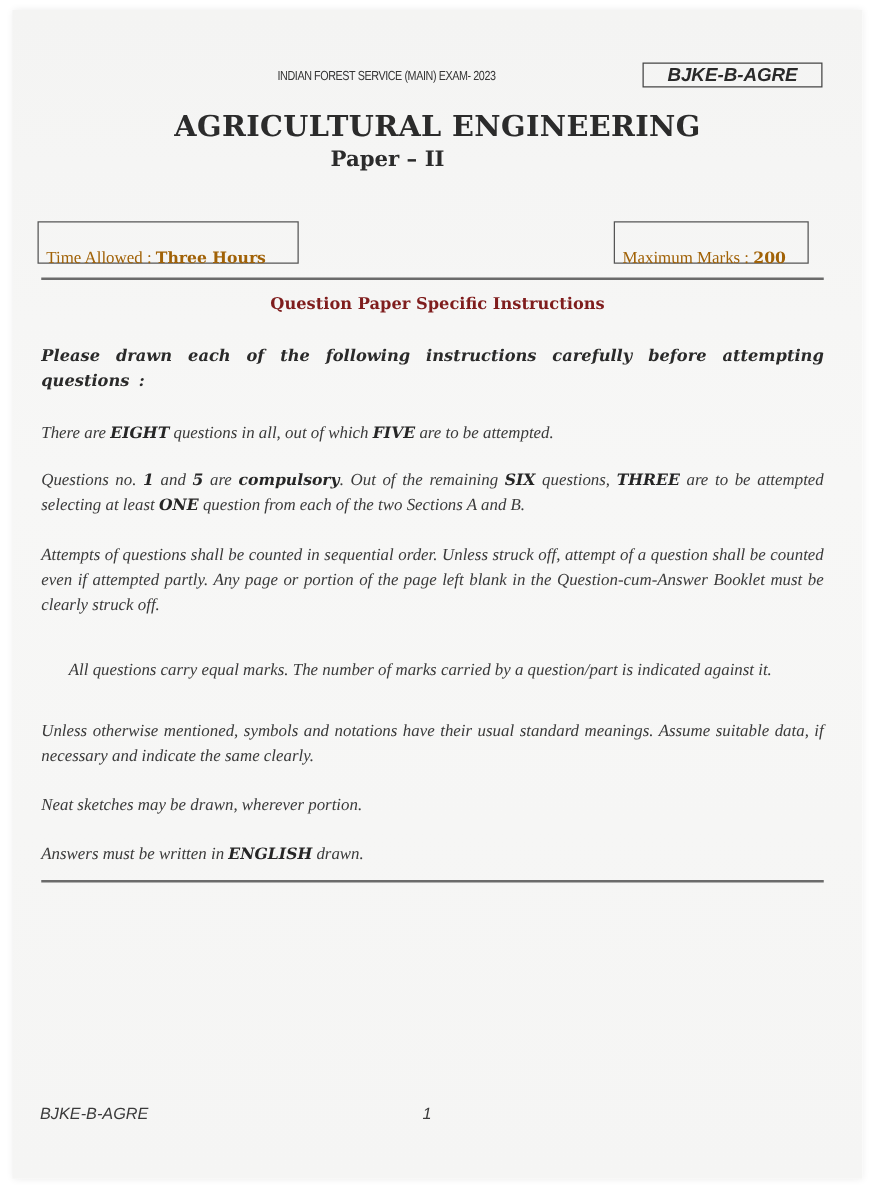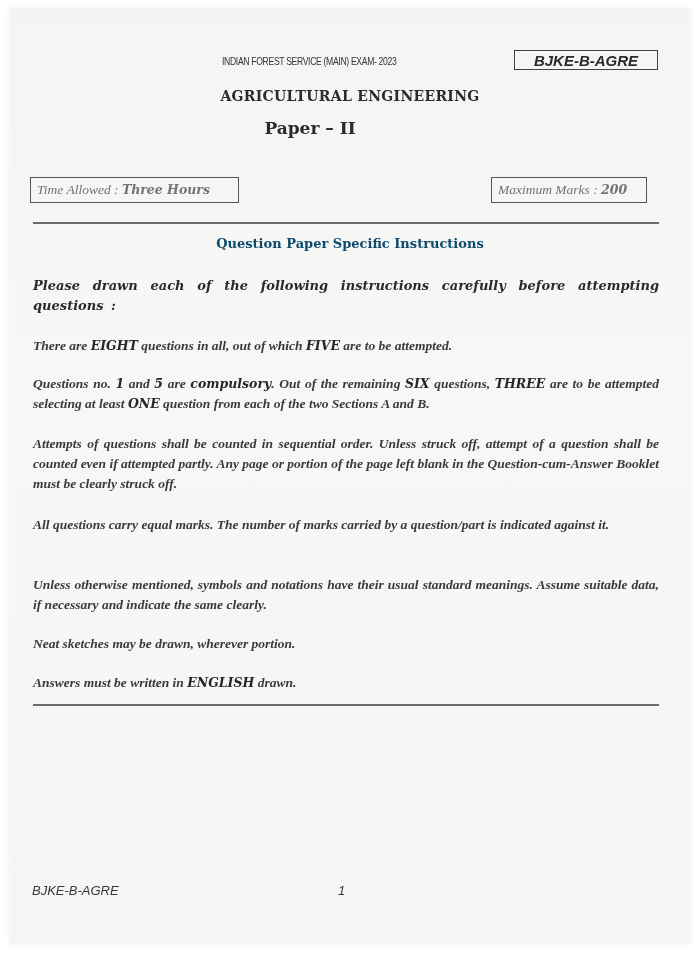--- a/index.html
+++ b/index.html
@@ -53,21 +53,21 @@
       box-sizing: border-box;
     }
     .subject-title {
       position: absolute;
       left: 0;
       width: 700px;
       top: 88px;
       text-align: center;
       font-family: "DejaVu Serif", serif;
       font-weight: bold;
-      font-size: 14px;
+      font-size: 23px;
       letter-spacing: 0.3px;
       color: #2b2b2b;
     }
     .paper-title {
       position: absolute;
       left: 0;
       width: 620px;
       top: 118px;
       text-align: center;
       font-family: "DejaVu Serif", serif;
@@ -75,25 +75,24 @@
       font-size: 17px;
       color: #2b2b2b;
     }
     .info-box {
       position: absolute;
       top: 177px;
       height: 26px;
       border: 1.2px solid #555;
       box-sizing: border-box;
       font-family: "Liberation Serif", serif;
-      font-style: italic;
       font-size: 13.5px;
       line-height: 24px;
-      padding: 0 6px;
-      color: #737373;
+      padding: 16px 6px;
+      color: #a16207;
       white-space: nowrap;
     }
     .info-box b { font-family: "DejaVu Serif", serif; font-size: 12.5px; }
     .time-box { left: 30px; width: 209px; }
     .marks-box { left: 491px; width: 156px; }
     .rule {
       position: absolute;
       left: 33px;
       width: 626px;
       height: 1.5px;
@@ -103,47 +102,46 @@
     .rule-bottom { top: 704px; }
     .instr-heading {
       position: absolute;
       left: 0;
       width: 700px;
       top: 236px;
       text-align: center;
       font-family: "DejaVu Serif", serif;
       font-weight: bold;
       font-size: 13px;
-      color: #0c4a6e;
+      color: #7f1d1d;
     }
     .para {
       position: absolute;
       left: 33px;
       width: 626px;
       font-family: "Liberation Serif", serif;
       font-style: italic;
       font-size: 13.5px;
       line-height: 20px;
       color: #3a3a3a;
       text-align: justify;
-      font-weight: bold;
     }
     .para b { font-family: "DejaVu Serif", serif; font-size: 12.5px; color: #262626; }
     .lead {
       top: 276px;
       font-weight: bold;
       font-family: "DejaVu Serif", serif;
       font-size: 13px;
       word-spacing: 3px;
       color: #2a2a2a;
     }
     .p1 { top: 336px; }
     .p2 { top: 374px; }
     .p3 { top: 434px; }
-    .p4 { top: 515px; }
+    .p4 { top: 526px; margin-left: 22px; }
     .p5 { top: 575px; }
     .p6 { top: 634px; }
     .p7 { top: 673px; }
     .footer-code {
       position: absolute;
       left: 32px;
       top: 883px;
       font-family: "Liberation Sans", sans-serif;
       font-style: italic;
       font-size: 13px;

